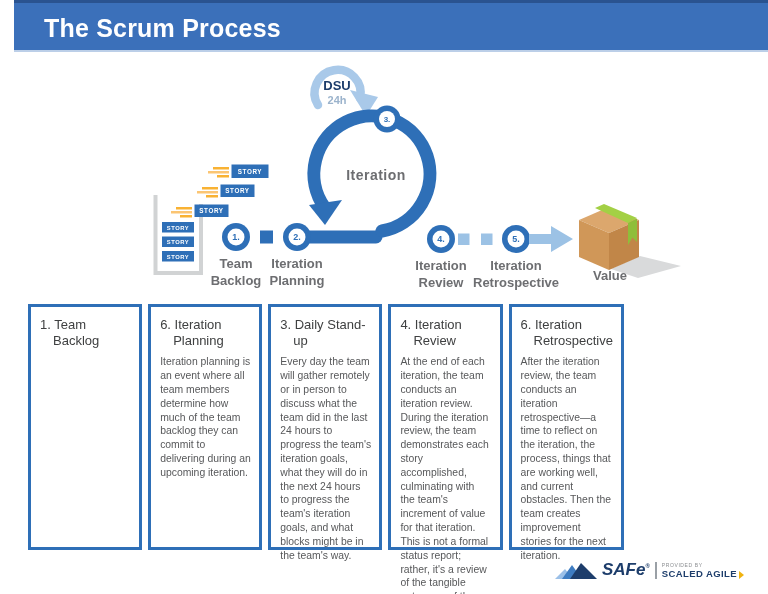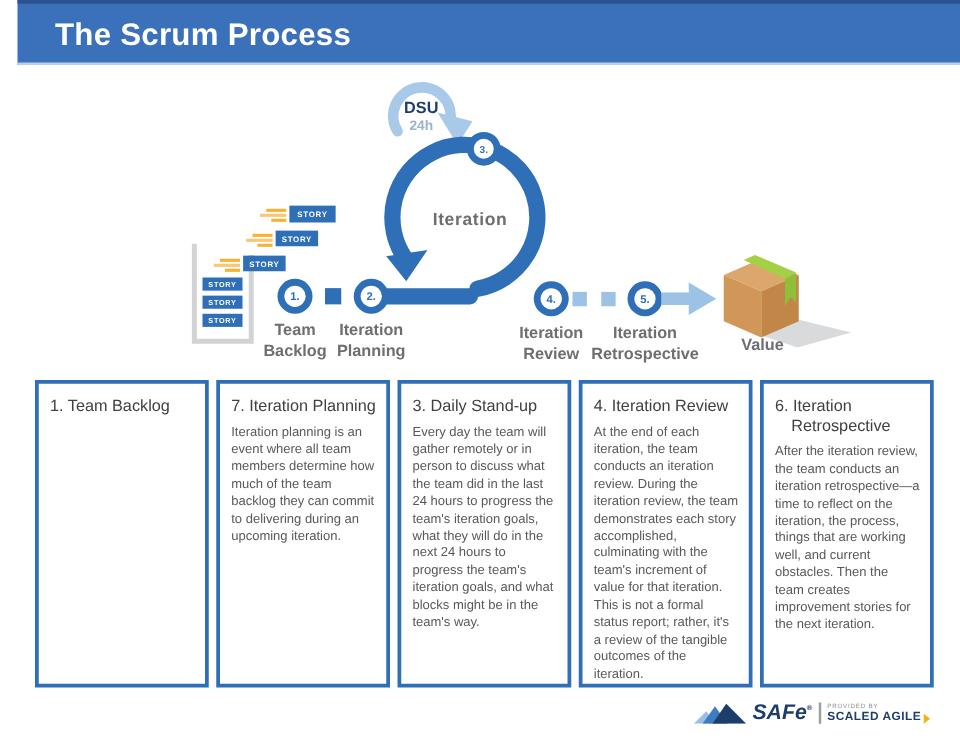--- a/index.html
+++ b/index.html
@@ -13,21 +13,21 @@
                padding:11px 0 0 30px; }
 
   
   .diagram { position:absolute; left:0; top:54px; width:768px; height:248px;padding-left:24px; }
   svg text { font-family:"Liberation Sans", sans-serif; }
   .lbl { font-size:13px; font-weight:bold; fill:#6d6e71; }
   .num { font-size:9px; font-weight:bold; fill:#2e6fb7; }
   .storytxt { font-size:6.3px; font-weight:bold; fill:#ffffff; letter-spacing:0.6px; }
 
   
-  .cards { position:absolute; left:28px; top:304px; width:719px; height:246px;
+  .cards { position:absolute; left:28px; top:304px; width:596px; height:246px;
            display:flex; gap:6px; }
   .card { width:139px; height:246px; background:#ffffff; border:3px solid #2e6fb7;
           padding:10px 8px 8px 9px; }
   .card-title { font-size:13px; color:#3f4041; margin-bottom:7px;
                 padding-left:13px; text-indent:-13px; line-height:1.2; }
   .card-body { font-size:10.4px; color:#57585a; line-height:1.33; }
 
   
   .footer-logo { position:absolute; top:557px; right:24px; height:26px;
                  display:flex; align-items:center; gap:5px; }
@@ -153,21 +153,21 @@
       <text x="492" y="233" text-anchor="middle" class="lbl">Retrospective</text>
       <text x="586" y="226" text-anchor="middle" class="lbl">Value</text>
     </svg>
   </div>
 
   <div class="cards">
     <div class="card">
       <div class="card-title">1. Team Backlog</div>
     </div>
     <div class="card">
-      <div class="card-title">7. Iteration Planning</div>
+      <div class="card-title">6. Iteration Planning</div>
       <div class="card-body">Iteration planning is an event where all team members determine how much of the team backlog they can commit to delivering during an upcoming iteration.</div>
     </div>
     <div class="card">
       <div class="card-title">3. Daily Stand-up</div>
       <div class="card-body">Every day the team will gather remotely or in person to discuss what the team did in the last 24 hours to progress the team's iteration goals, what they will do in the next 24 hours to progress the team's iteration goals, and what blocks might be in the team's way.</div>
     </div>
     <div class="card">
       <div class="card-title">4. Iteration Review</div>
       <div class="card-body">At the end of each iteration, the team conducts an iteration review. During the iteration review, the team demonstrates each story accomplished, culminating with the team's increment of value for that iteration. This is not a formal status report; rather, it's a review of the tangible outcomes of the iteration.</div>
     </div>

